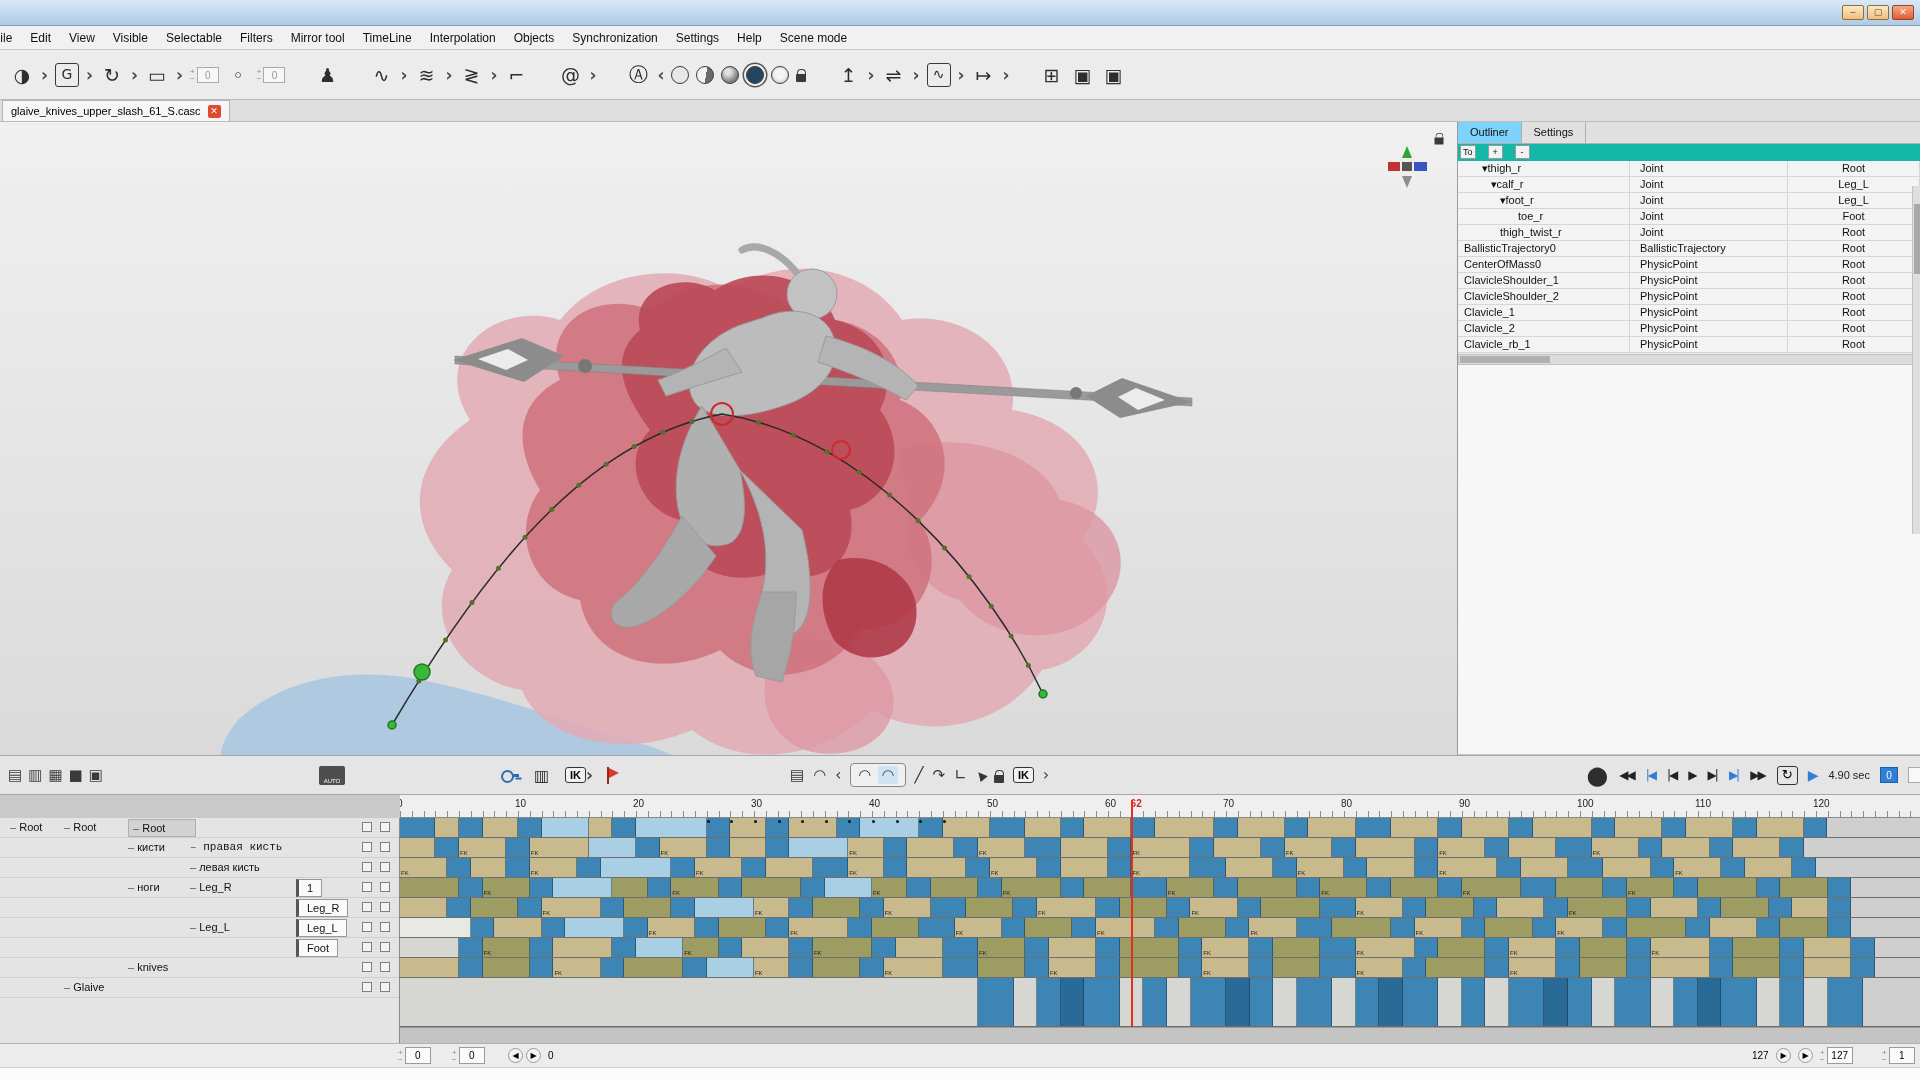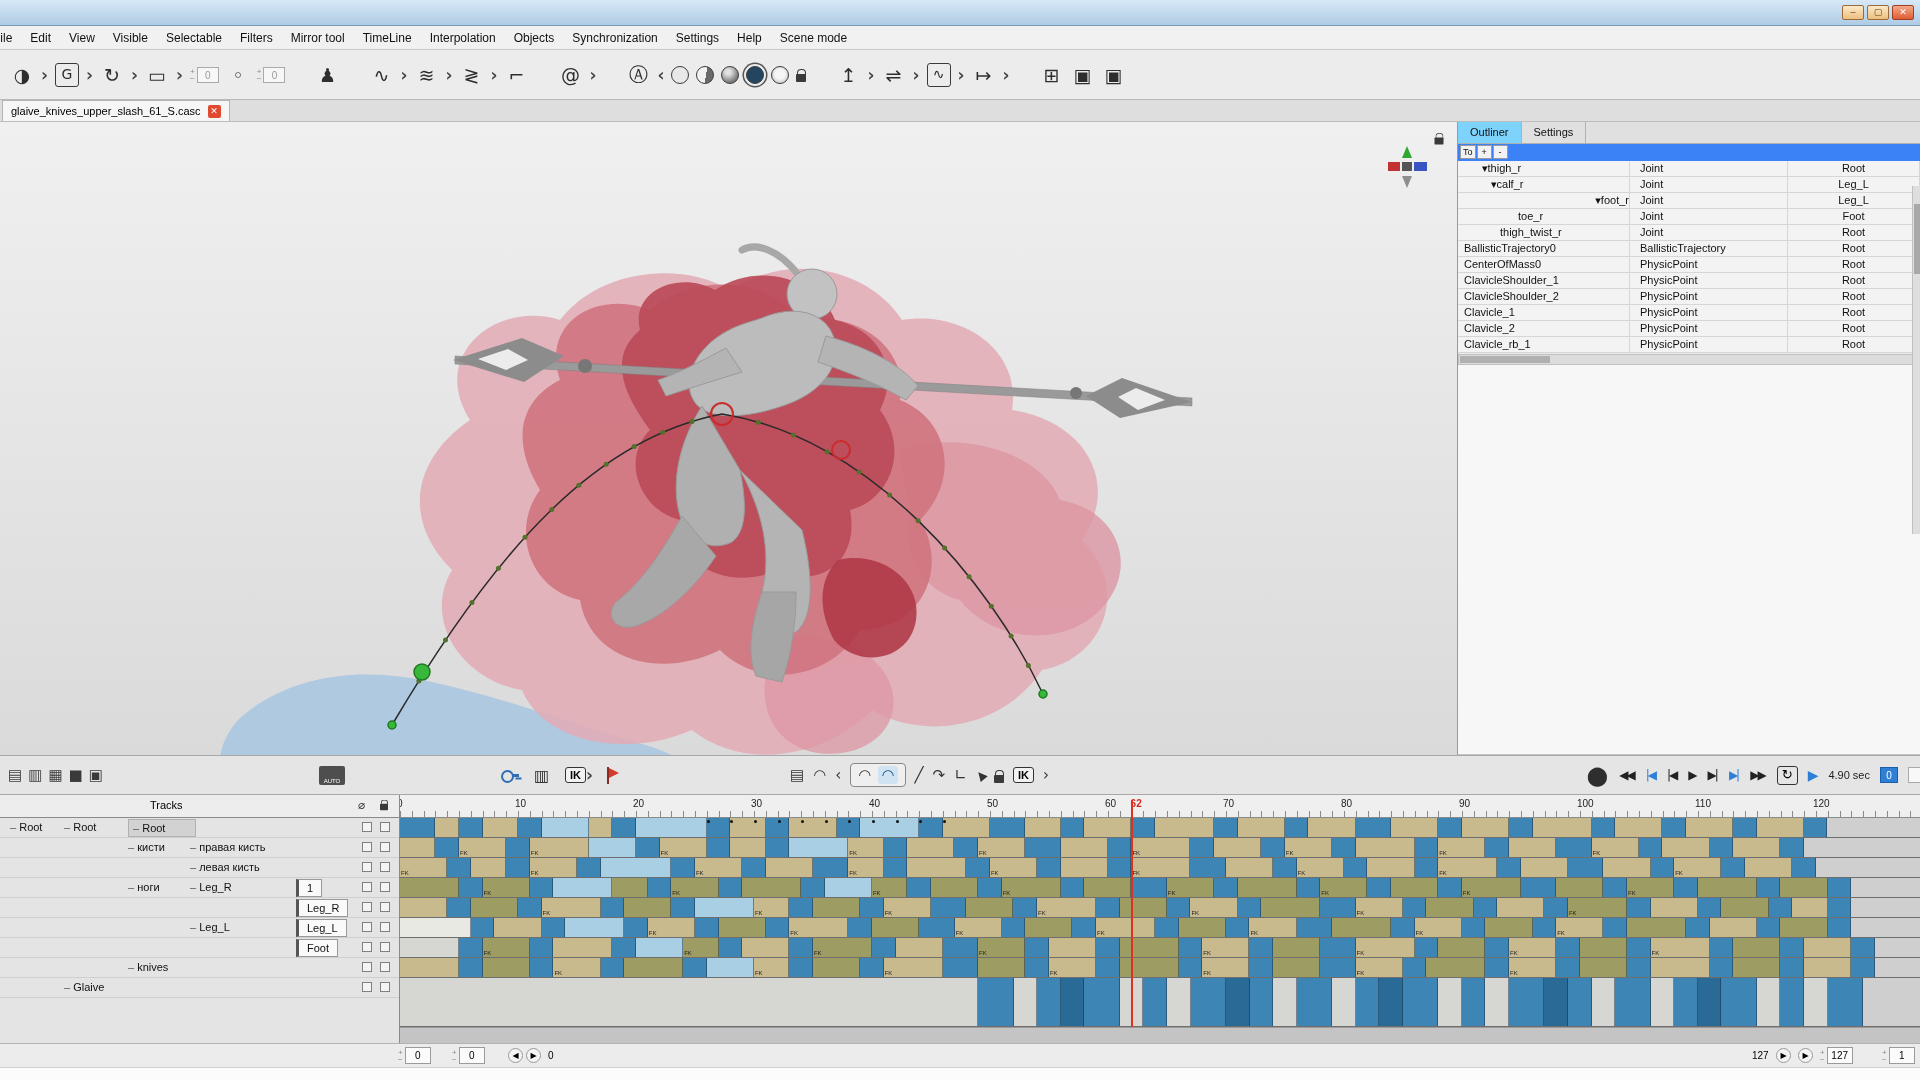--- a/index.html
+++ b/index.html
@@ -36,21 +36,21 @@
 
 
 .viewport{position:absolute;top:122px;left:0;width:1457px;height:633px;background:linear-gradient(#f0f0f0,#dadada);overflow:hidden}
 .vp-lock{position:absolute;left:1434px;top:8px;transform:scale(.9)}
 
 
 .rightpanel{position:absolute;top:122px;left:1457px;width:463px;height:633px;background:#ebebeb;border-left:1px solid #9a9a9a;display:flex;flex-direction:column;font-size:11px;color:#111}
 .op-tabs{height:22px;display:flex;border-bottom:1px solid #b0b0b0;background:#e0e0e0}
 .op-tab{padding:0 12px;line-height:21px;border-right:1px solid #b0b0b0}
 .op-tab.active{background:#7dd3fc}
-.op-mini{height:17px;display:flex;gap:1px;padding:1px 2px;background:#3b82f6}
+.op-mini{height:17px;display:flex;gap:12px;padding:1px 2px;background:#14b8a6}
 .op-minibtn{min-width:15px;height:14px;border:1px solid #9a9a9a;background:#f2f2f2;font-size:9px;text-align:center;line-height:13px;padding:0 2px}
 .op-search{height:24px;display:flex}
 .op-search input{border:1px solid #a8a8a8;background:#f8f8f8;font-size:10px;text-align:center;height:22px;color:#555}
 .sw1{width:172px}.sw2{width:158px}.sw3{flex:1}
 .op-thead{display:flex;height:18px}
 .op-th{border-right:1px solid #b0b0b0;border-bottom:1px solid #a0a0a0;border-top:1px solid #c8c8c8;text-align:center;line-height:17px;background:linear-gradient(#efefef,#dcdcdc)}
 .orow{display:flex;height:16px;border-bottom:1px solid #d6d6d6;background:#f3f3f3}
 .ocell{border-right:1px solid #d6d6d6;line-height:15px;white-space:nowrap;overflow:hidden}
 .oname{width:172px}.otype{width:158px;padding-left:10px}.otrack{flex:1;text-align:center}
 .op-hscroll{height:11px;background:#dcdcdc;border:1px solid #c0c0c0;position:relative;margin-top:1px}
@@ -311,21 +311,21 @@
           <span class="ocell oname" style="padding-left: 24px;">▾thigh_r</span>
           <span class="ocell otype">Joint</span>
           <span class="ocell otrack">Root</span>
         </div>
         <div class="orow">
           <span class="ocell oname" style="padding-left: 33px;">▾calf_r</span>
           <span class="ocell otype">Joint</span>
           <span class="ocell otrack">Leg_L</span>
         </div>
         <div class="orow">
-          <span class="ocell oname" style="padding-left: 42px; text-align: right;">▾foot_r</span>
+          <span class="ocell oname" style="padding-left: 42px;">▾foot_r</span>
           <span class="ocell otype">Joint</span>
           <span class="ocell otrack">Leg_L</span>
         </div>
         <div class="orow">
           <span class="ocell oname" style="padding-left: 60px;">toe_r</span>
           <span class="ocell otype">Joint</span>
           <span class="ocell otrack">Foot</span>
         </div>
         <div class="orow">
           <span class="ocell oname" style="padding-left: 42px;">thigh_twist_r</span>
@@ -416,25 +416,20 @@
         <span class="pbtn">▶▶</span>
         <span class="loopbox">↻</span>
         <span class="play2">▶</span>
         <span class="timedisp">4.90 sec</span>
         <span class="cntblue">0</span>
         <span class="cntwhite"></span>
       </span>
     </div>
 
   <div class="tracks">
-    <div class="thdr">
-      <span class="tracks-label">Tracks</span>
-      <span class="hdr-eye">⌀</span>
-      <span class="lk hdr-lock"></span>
-    </div>
     <div class="ruler" id="ruler">
         <span class="rnum" style="left: 0px;">0</span>
         <span class="rnum" style="left: 118px;">10</span>
         <span class="rnum" style="left: 236px;">20</span>
         <span class="rnum" style="left: 354px;">30</span>
         <span class="rnum" style="left: 472px;">40</span>
         <span class="rnum" style="left: 590px;">50</span>
         <span class="rnum" style="left: 708px;">60</span>
         <span class="rnum" style="left: 826px;">70</span>
         <span class="rnum" style="left: 944px;">80</span>
@@ -447,21 +442,21 @@
     <div id="tree">
         <div class="trow">
           <span class="tcell" style="left: 10px;">Root</span>
           <span class="tcell" style="left: 64px;">Root</span>
           <span class="tcell thl" style="left: 128px;">Root</span>
           <span class="cb cb1"></span>
           <span class="cb cb2"></span>
         </div>
         <div class="trow">
           <span class="tcell" style="left: 128px;">кисти</span>
-          <span class="tcell" style="left: 190px;">правая кисть</span>
+          <span class="tcell" style="left: 190px; font-family: Liberation Mono, monospace;">правая кисть</span>
           <span class="cb cb1"></span>
           <span class="cb cb2"></span>
         </div>
         <div class="trow">
           <span class="tcell" style="left: 190px;">левая кисть</span>
           <span class="cb cb1"></span>
           <span class="cb cb2"></span>
         </div>
         <div class="trow">
           <span class="tcell" style="left: 128px;">ноги</span>

